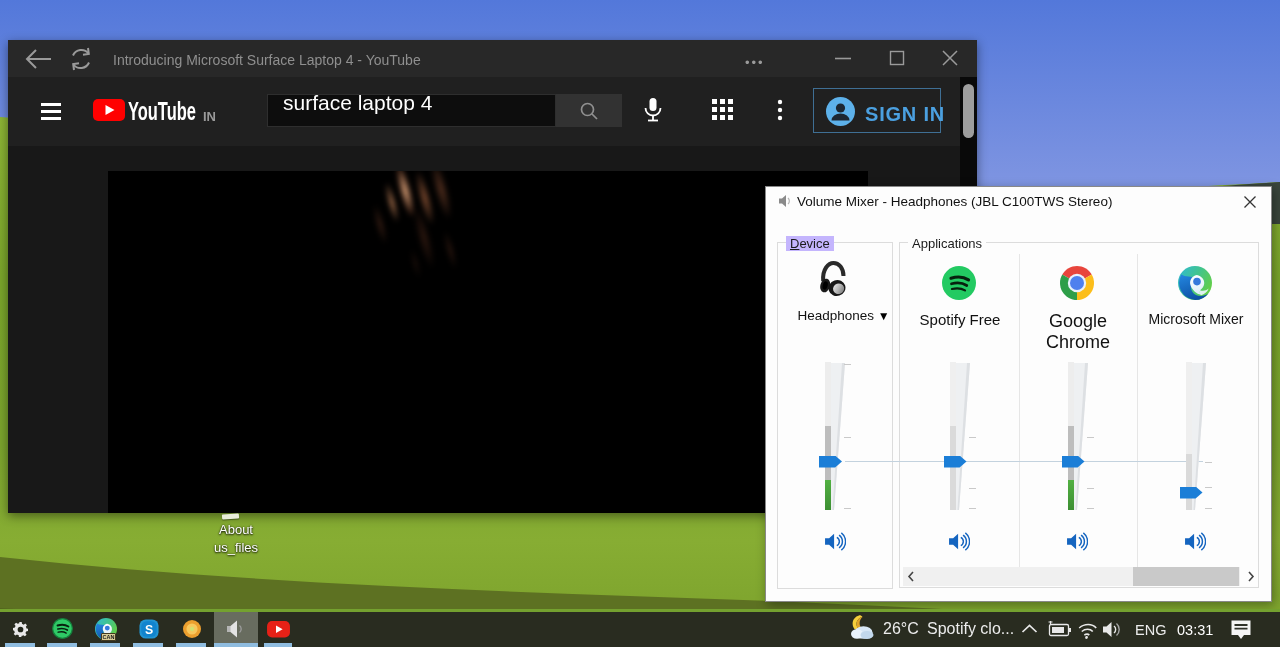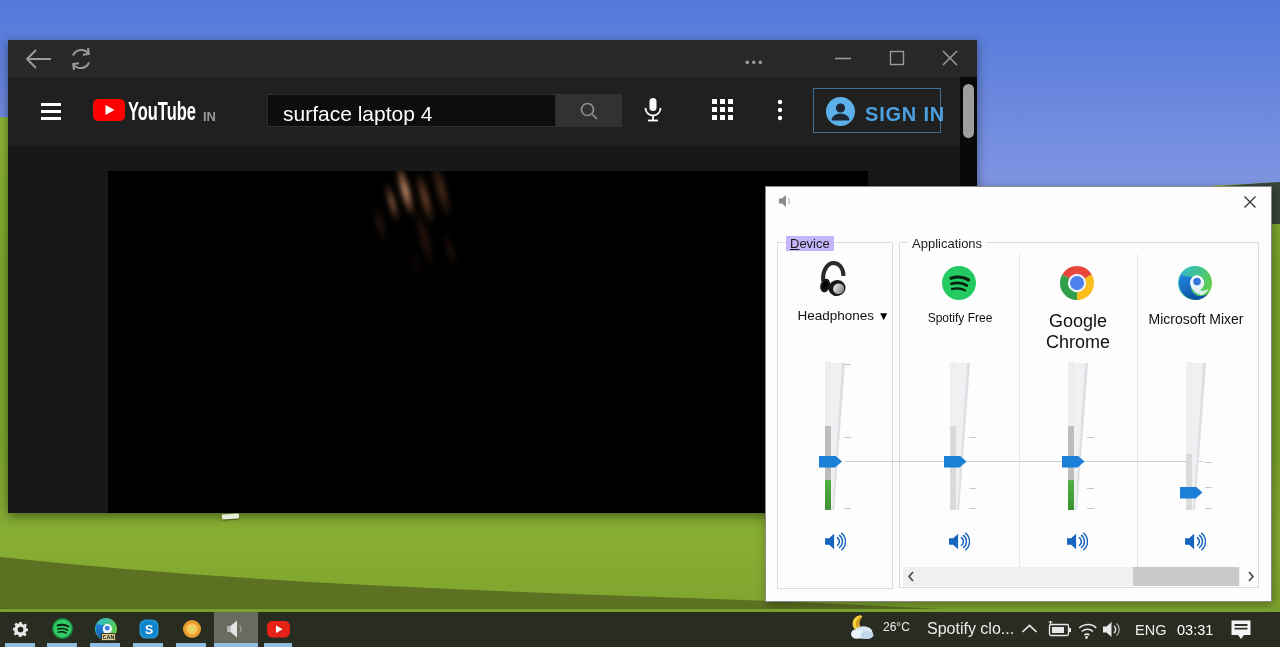--- a/index.html
+++ b/index.html
@@ -39,20 +39,21 @@
   <svg class="abs" style="left:14px;top:6px" width="32" height="26" viewBox="0 0 32 26">
     <path d="M29,13 L6,13 M14,4 L5,13 L14,22" stroke="#9a9a9a" stroke-width="2" fill="none"></path>
   </svg>
 
   <svg class="abs" style="left:59px;top:5px" width="28" height="28" viewBox="0 0 28 28">
     <path d="M21.5,8.5 A9,9 0 0 0 6,10.5" stroke="#9a9a9a" stroke-width="2" fill="none"></path>
     <path d="M6.5,19.5 A9,9 0 0 0 22,17.5" stroke="#9a9a9a" stroke-width="2" fill="none"></path>
     <path d="M21,3 L21.8,9 L16,9.8" stroke="#9a9a9a" stroke-width="2" fill="none"></path>
     <path d="M7,25 L6.2,19 L12,18.2" stroke="#9a9a9a" stroke-width="2" fill="none"></path>
   </svg>
+  <div class="abs" style="left:105px;top:12px;width:500px;height:18px;font-size:14px;color:#8f8f8f;">Introducing Microsoft Surface Laptop 4 - YouTube</div>
 
   <div class="abs" style="left:737px;top:15px;color:#9a9a9a;font-size:13px;letter-spacing:2px;">•••</div>
   <svg class="abs" style="left:826px;top:9px" width="18" height="18" viewBox="0 0 18 18">
         <path d="M1,9.5 L17,9.5" stroke="#9a9a9a" stroke-width="1.6"></path>
       </svg>
   <svg class="abs" style="left:880px;top:9px" width="18" height="18" viewBox="0 0 18 18">
         <rect x="2.5" y="2.5" width="13" height="13" stroke="#9a9a9a" stroke-width="1.4" fill="none"></rect>
       </svg>
   <svg class="abs" style="left:933px;top:9px" width="18" height="18" viewBox="0 0 18 18">
         <path d="M2,2 L16,16 M16,2 L2,16" stroke="#9a9a9a" stroke-width="1.5"></path>
@@ -65,21 +66,21 @@
   <div class="abs" style="left:33px;top:77px;width:20px;height:2.5px;background:#fff;"></div>
 
   <svg class="abs" style="left:85px;top:59px" width="32" height="22" viewBox="0 0 32 22">
     <rect x="0" y="0" width="32" height="22" rx="5" fill="#f00"></rect>
     <path d="M12.5,6 L21.5,11 L12.5,16 Z" fill="#fff"></path>
   </svg>
   <div class="abs" style="left:120px;top:55.5px;font-weight:bold;font-size:26px;color:#fff;transform:scaleX(0.633);transform-origin:0 0;">YouTube</div>
   <div class="abs" style="left:195px;top:69px;font-size:13px;color:#9a9a9a;font-weight:bold;">IN</div>
 
   <div class="abs" style="left:259px;top:54px;width:289px;height:33px;background:#0d0d0d;border:1px solid #2e2e2e;"></div>
-  <div class="abs" style="left:275px;top:62px;font-size:21px;color:#fff;">surface laptop 4</div>
+  <div class="abs" style="left:275px;top:51px;font-size:21px;color:#fff;">surface laptop 4</div>
   <div class="abs" style="left:548px;top:54px;width:66px;height:33px;background:#323232;"></div>
   <svg class="abs" style="left:571px;top:61px" width="20" height="20" viewBox="0 0 20 20">
     <circle cx="8.5" cy="8.5" r="6" stroke="#909090" stroke-width="1.7" fill="none"></circle>
     <path d="M13,13 L18,18" stroke="#909090" stroke-width="1.7"></path>
   </svg>
 
   <svg class="abs" style="left:633px;top:57px" width="24" height="27" viewBox="0 0 24 27">
     <rect x="8.5" y="1" width="7" height="13" rx="3.5" fill="#fff"></rect>
     <path d="M4.5,11 a7.5,7.5 0 0 0 15,0" stroke="#fff" stroke-width="1.8" fill="none"></path>
     <path d="M12,18.5 L12,23" stroke="#fff" stroke-width="1.8"></path>
@@ -126,27 +127,29 @@
       radial-gradient(ellipse 5px 26px at 94px 99px, rgba(125,65,42,0.35), transparent 78%),
       radial-gradient(ellipse 4px 20px at 57px 103px, rgba(110,58,38,0.28), transparent 78%);
       filter: blur(2.5px); transform: rotate(-15deg);"></div>
   </div>
 
   <div class="abs" style="left:952px;top:37px;width:17px;height:436px;background:#090909;"></div>
   <div class="abs" style="left:955px;top:44px;width:11px;height:54px;background:#9e9e9e;border-radius:5.5px;"></div>
 </div>
 
 <div class="abs" style="left:222px;top:513.5px;width:17px;height:5px;background:#e8ecd9;border-radius:1px;transform:rotate(-4deg);box-shadow:0 1px 1px rgba(0,0,0,0.4);"></div>
+<div class="abs" style="left:176px;top:521px;width:120px;text-align:center;font-size:13px;color:#fff;text-shadow:0 1px 2px rgba(0,0,0,0.9),0 0 2px rgba(0,0,0,0.6);line-height:17.5px;">About<br>us_files</div>
 
 <div class="abs" id="mixer" style="left:765px;top:186px;width:507px;height:416px;background:#fdfdfd;border:1px solid #888;box-shadow:2px 3px 10px rgba(0,0,0,0.35);"></div>
 
 <svg class="abs" style="left:778px;top:194px" width="14" height="14" viewBox="0 0 14 14">
   <path d="M1,4.5 L4,4.5 L8,1 L8,13 L4,9.5 L1,9.5 Z" fill="#8a8a8a"></path>
   <path d="M10,4 a4,4 0 0 1 0,6" stroke="#b5b5b5" stroke-width="1.2" fill="none"></path>
 </svg>
+<div class="abs" style="left:797px;top:194px;font-size:13.5px;color:#111;">Volume Mixer - Headphones (JBL C100TWS Stereo)</div>
 <svg class="abs" style="left:1243px;top:195px" width="14" height="14" viewBox="0 0 14 14">
       <path d="M1.5,1.5 L12.5,12.5 M12.5,1.5 L1.5,12.5" stroke="#333" stroke-width="1.3"></path>
     </svg>
 
 <div class="abs" style="left:777px;top:242px;width:116px;height:347px;border:1px solid #dcdcdc;"></div>
 <div class="abs" style="left:786px;top:236px;background:#c4b5fd;padding:0 4px;font-size:13px;color:#1a1a1a;"><span style="text-decoration:underline">D</span>evice</div>
 <div class="abs" style="left:899px;top:242px;width:360px;height:346px;border:1px solid #dcdcdc;"></div>
 <div class="abs" style="left:908px;top:236px;background:#fdfdfd;padding:0 4px;font-size:13px;color:#1a1a1a;">Applications</div>
 
 <div class="abs" style="left:1019px;top:254px;width:1px;height:313px;background:#e6e6e6;"></div>
@@ -167,21 +170,21 @@
   <ellipse cx="18.6" cy="27.8" rx="5.6" ry="5.2" fill="url(#hpcup)" transform="rotate(-18 18.6 27.8)"></ellipse>
 </svg>
 <div class="abs" style="left:777px;top:308px;width:116px;text-align:center;font-size:13.5px;color:#111;padding-left:17px;">Headphones <span style="font-size:12px;color:#000;">▼</span></div>
 
 <svg class="abs" style="left:942px;top:266px" width="34" height="34" viewBox="0 0 34 34">
   <circle cx="17" cy="17" r="17" fill="#23ca62"></circle>
   <path d="M9,12.2 C15,10.4 22,11 26.5,13.8" stroke="#07200e" stroke-width="3.2" fill="none" stroke-linecap="round"></path>
   <path d="M9.5,17.8 C14.8,16.4 20.8,17 24.8,19.5" stroke="#07200e" stroke-width="2.7" fill="none" stroke-linecap="round"></path>
   <path d="M10,23 C14.5,21.8 19.5,22.3 23,24.4" stroke="#07200e" stroke-width="2.2" fill="none" stroke-linecap="round"></path>
 </svg>
-<div class="abs" style="left:902px;top:311px;width:116px;text-align:center;font-size:12px;color:#111;">Spotify Free</div>
+<div class="abs" style="left:902px;top:311px;width:116px;text-align:center;font-size:15px;color:#111;">Spotify Free</div>
 
 <svg class="abs" style="left:1060px;top:266px" width="34" height="34" viewBox="0 0 34 34">
   <path d="M17,17 L2.28,8.5 A17,17 0 0 1 31.72,8.5 Z" fill="#e8453c"></path>
   <path d="M17,17 L31.72,8.5 A17,17 0 0 1 17,34 Z" fill="#fcbe1b"></path>
   <path d="M17,17 L17,34 A17,17 0 0 1 2.28,8.5 Z" fill="#2e9e48"></path>
   <circle cx="17" cy="17" r="9.2" fill="#e9f1fb"></circle>
   <circle cx="17" cy="17" r="7" fill="#4e80ee"></circle>
 </svg>
 <div class="abs" style="left:1019px;top:311px;width:118px;text-align:center;font-size:18px;color:#111;">Google Chrome</div>
 
@@ -344,21 +347,21 @@
   <path d="M9.8,5 L17,9 L9.8,13 Z" fill="#fff"></path>
 </svg>
 
 <svg class="abs" style="left:849px;top:615px" width="26" height="25" viewBox="0 0 26 25">
   <path d="M13.5,2 C10,2.5 7.5,5.5 7.5,9 C7.5,11 8.3,12.8 9.6,14 L5.5,14 C4.3,12.4 3.6,10.5 3.6,8.5 C3.6,4.6 6.3,1.3 10,0.4 C11.2,0.1 12.6,0.8 13.5,2 Z" fill="#f5cf3c"></path>
   <path d="M13.5,2 C11.7,3.5 10.6,5.8 10.6,8.3 C10.6,10.5 11.5,12.5 13,14 L9.6,14 C8.3,12.8 7.5,11 7.5,9 C7.5,5.5 10,2.5 13.5,2 Z" fill="#e0a42a"></path>
   <ellipse cx="14.5" cy="17.5" rx="9" ry="6.3" fill="#d7e7f6"></ellipse>
   <ellipse cx="8" cy="19" rx="6" ry="4.8" fill="#eaf3fb"></ellipse>
   <ellipse cx="18" cy="20" rx="6.5" ry="4" fill="#c2d8ec"></ellipse>
 </svg>
-<div class="abs" style="left:883px;top:620px;font-size:12px;color:#ececec;">26°C</div>
+<div class="abs" style="left:883px;top:620px;font-size:16px;color:#ececec;">26°C</div>
 <div class="abs" style="left:927px;top:620px;font-size:16px;color:#ececec;">Spotify clo...</div>
 <svg class="abs" style="left:1021px;top:624px" width="17" height="10" viewBox="0 0 17 10">
       <path d="M1.5,8 L8.5,1.5 L15.5,8" stroke="#e8e8e8" stroke-width="1.7" fill="none"></path>
     </svg>
 <svg class="abs" style="left:1046px;top:621px" width="25" height="16" viewBox="0 0 25 16">
   <rect x="3.5" y="3.5" width="19" height="11" rx="1.5" stroke="#e8e8e8" stroke-width="1.3" fill="none"></rect>
   <rect x="23" y="7" width="2" height="4" fill="#e8e8e8"></rect>
   <rect x="6" y="6" width="12" height="6" fill="#e8e8e8"></rect>
   <path d="M2.5,1 L6.5,1 M4.5,0 L4.5,4" stroke="#e8e8e8" stroke-width="1.2"></path>
 </svg>

